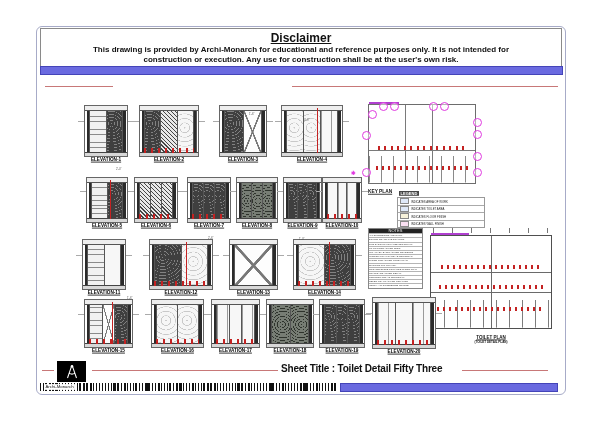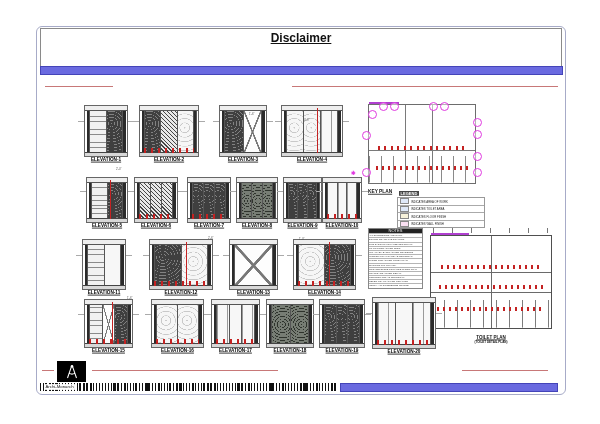--- a/index.html
+++ b/index.html
@@ -112,20 +112,22 @@
 </style>
 </head>
 <body>
 
 <div class="page">
 
   <div class="abs sheet-border"></div>
 
   <div class="abs disclaimer">
     <div class="disc-title">Disclaimer</div>
+    <div class="disc-line">This drawing is provided by Archi-Monarch for educational and reference purposes only. It is not intended for</div>
+    <div class="disc-line">construction or execution. Any use for construction shall be at the user's own risk.</div>
   </div>
 
   <div class="abs topbar"></div>
 
   <div class="abs redline" style="left:45px;top:86px;width:68px;"></div>
   <div class="abs redline" style="left:292px;top:86px;width:266px;"></div>
 
   <div class="abs" id="stage" style="left:0;top:0;width:600px;height:424px;">
 
     <div class="abs keyplan" id="keyplan">
@@ -478,19 +480,20 @@
     </div>
 
   <div class="abs redline" style="left:42px;top:370px;width:12px;"></div>
   <div class="abs logo">
     <svg width="18" height="18" viewBox="0 0 24 24">
       <circle cx="12" cy="4.5" r="1.8" fill="#fff"></circle>
       <path d="M11 5.5 L6 20 M13 5.5 L18 20 M8.2 13.5 A6.5 6.5 0 0 0 15.8 13.5" stroke="#fff" stroke-width="1.4" fill="none"></path>
     </svg>
   </div>
   <div class="abs redline" style="left:92px;top:370px;width:186px;"></div>
+  <div class="abs title-text">Sheet Title : Toilet Detail Fifty Three</div>
   <div class="abs redline" style="left:462px;top:370px;width:86px;"></div>
 
   <div class="abs barcode"></div>
   <div class="abs brand-label">Archi-Monarch</div>
   <div class="abs botbar"></div>
 
 </div>
 
 </body></html>

